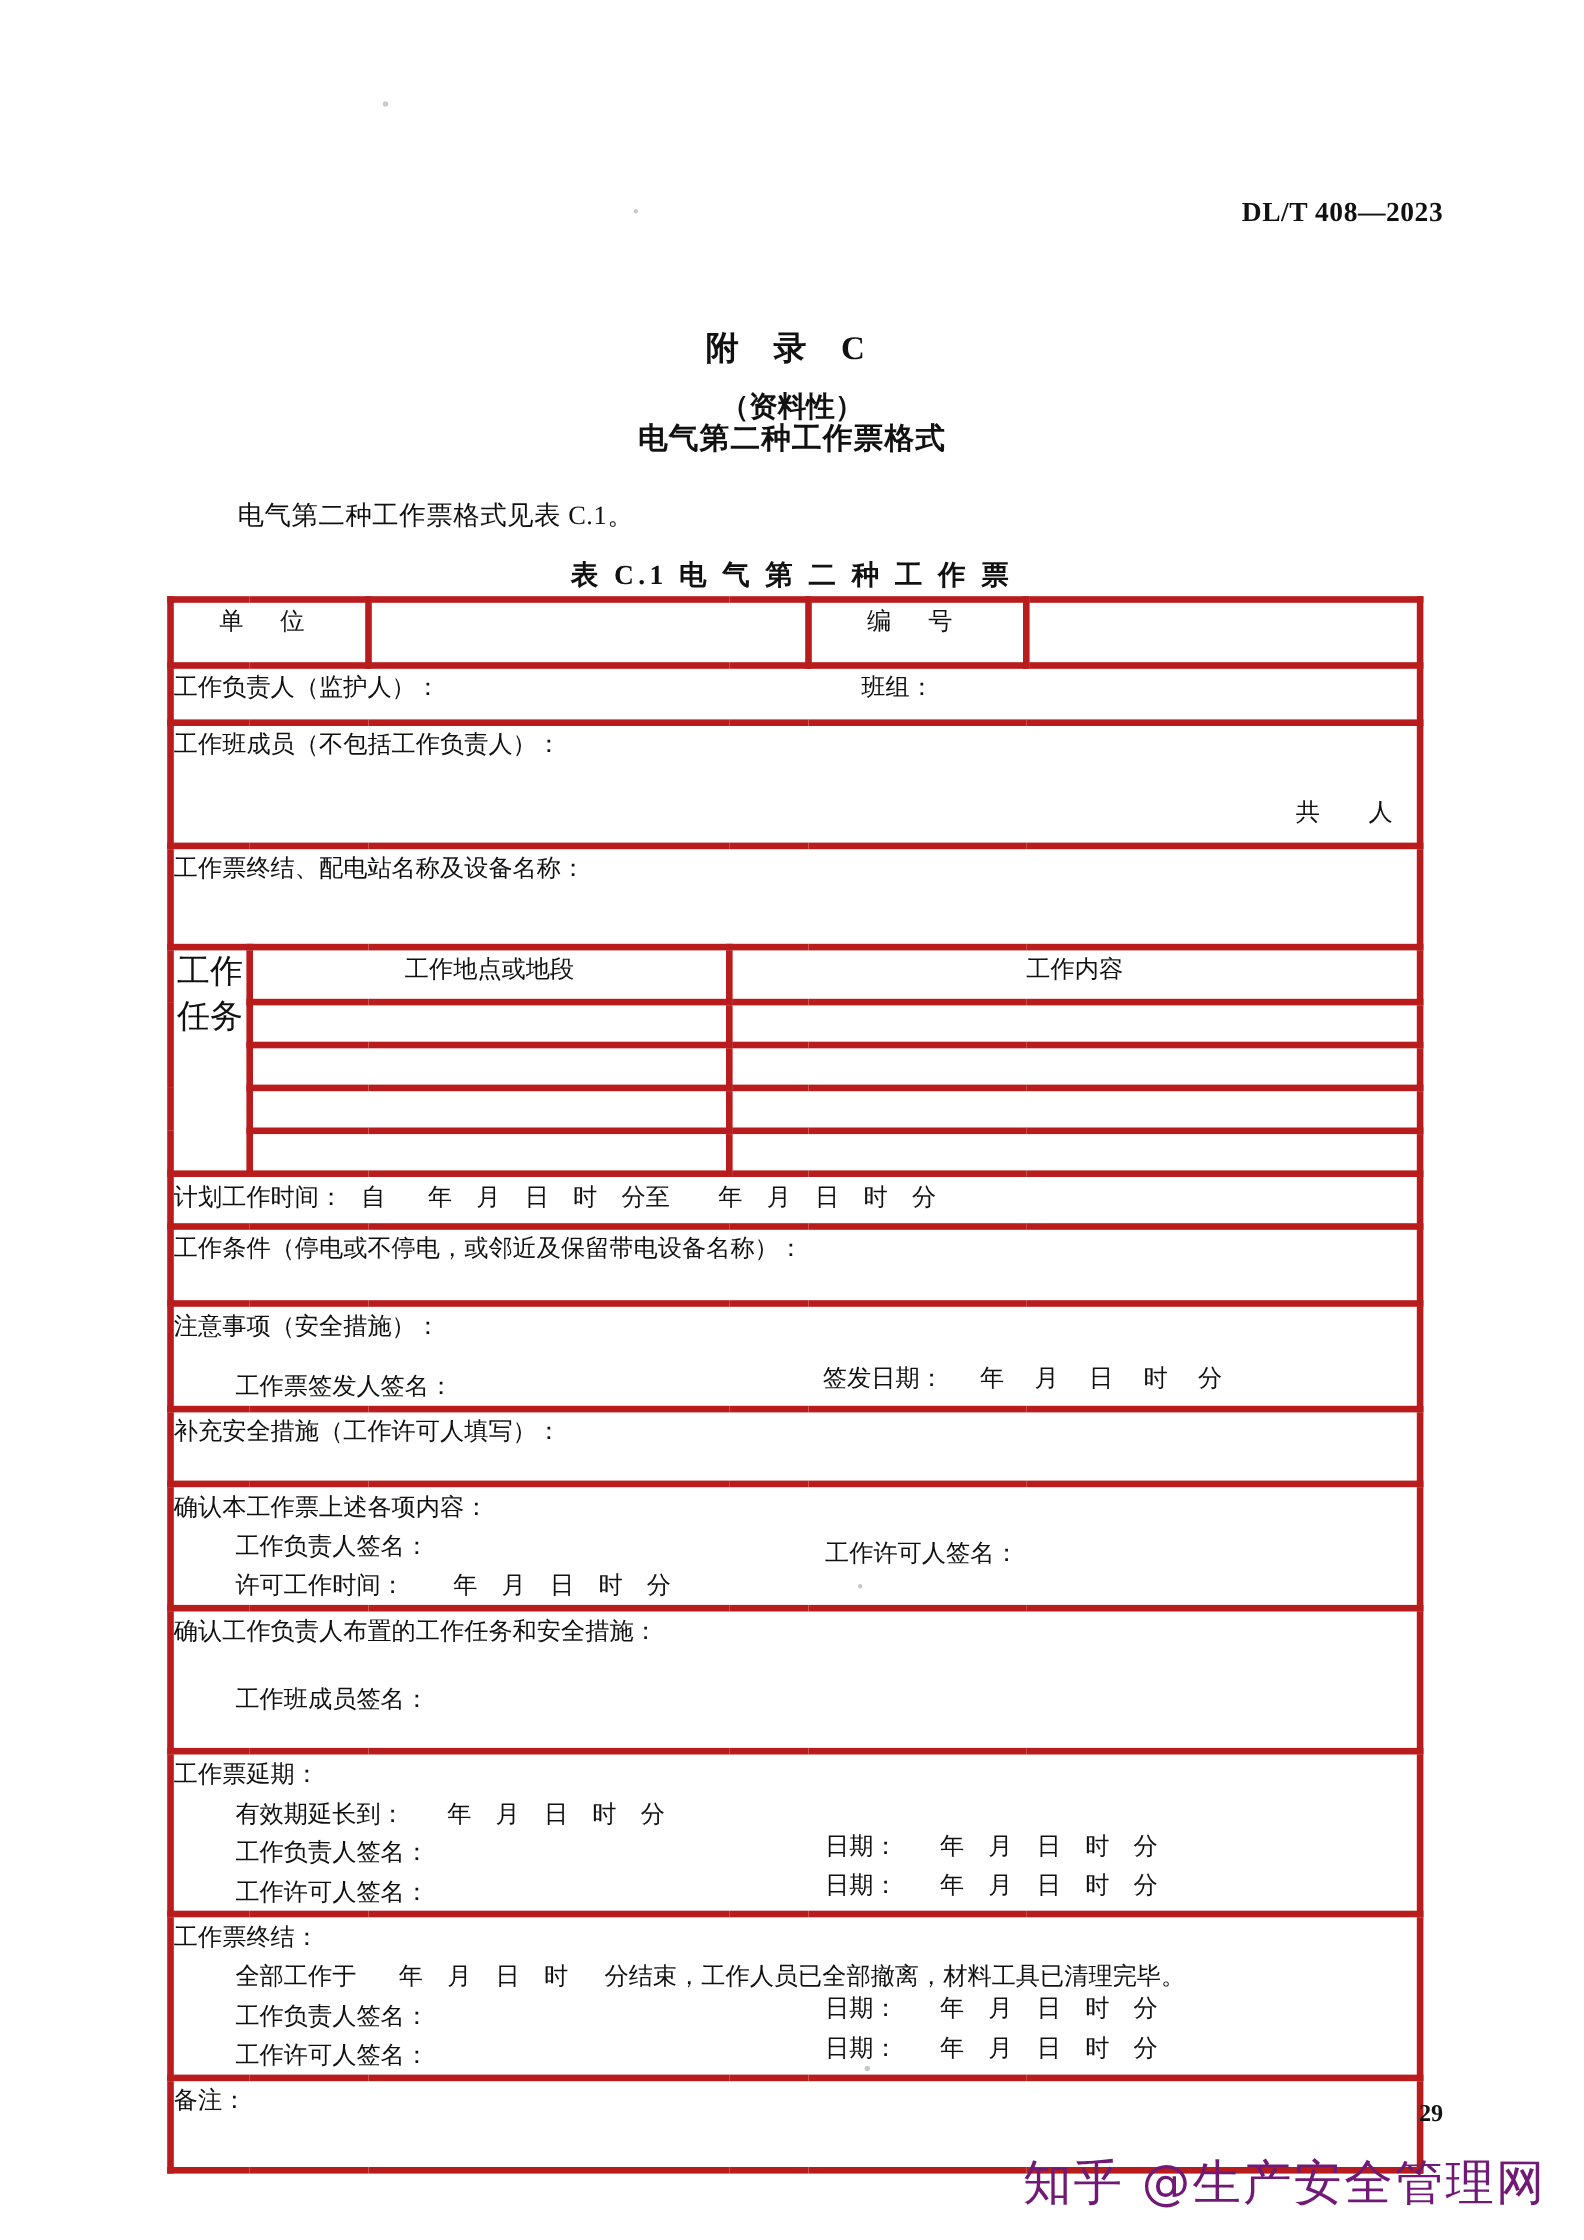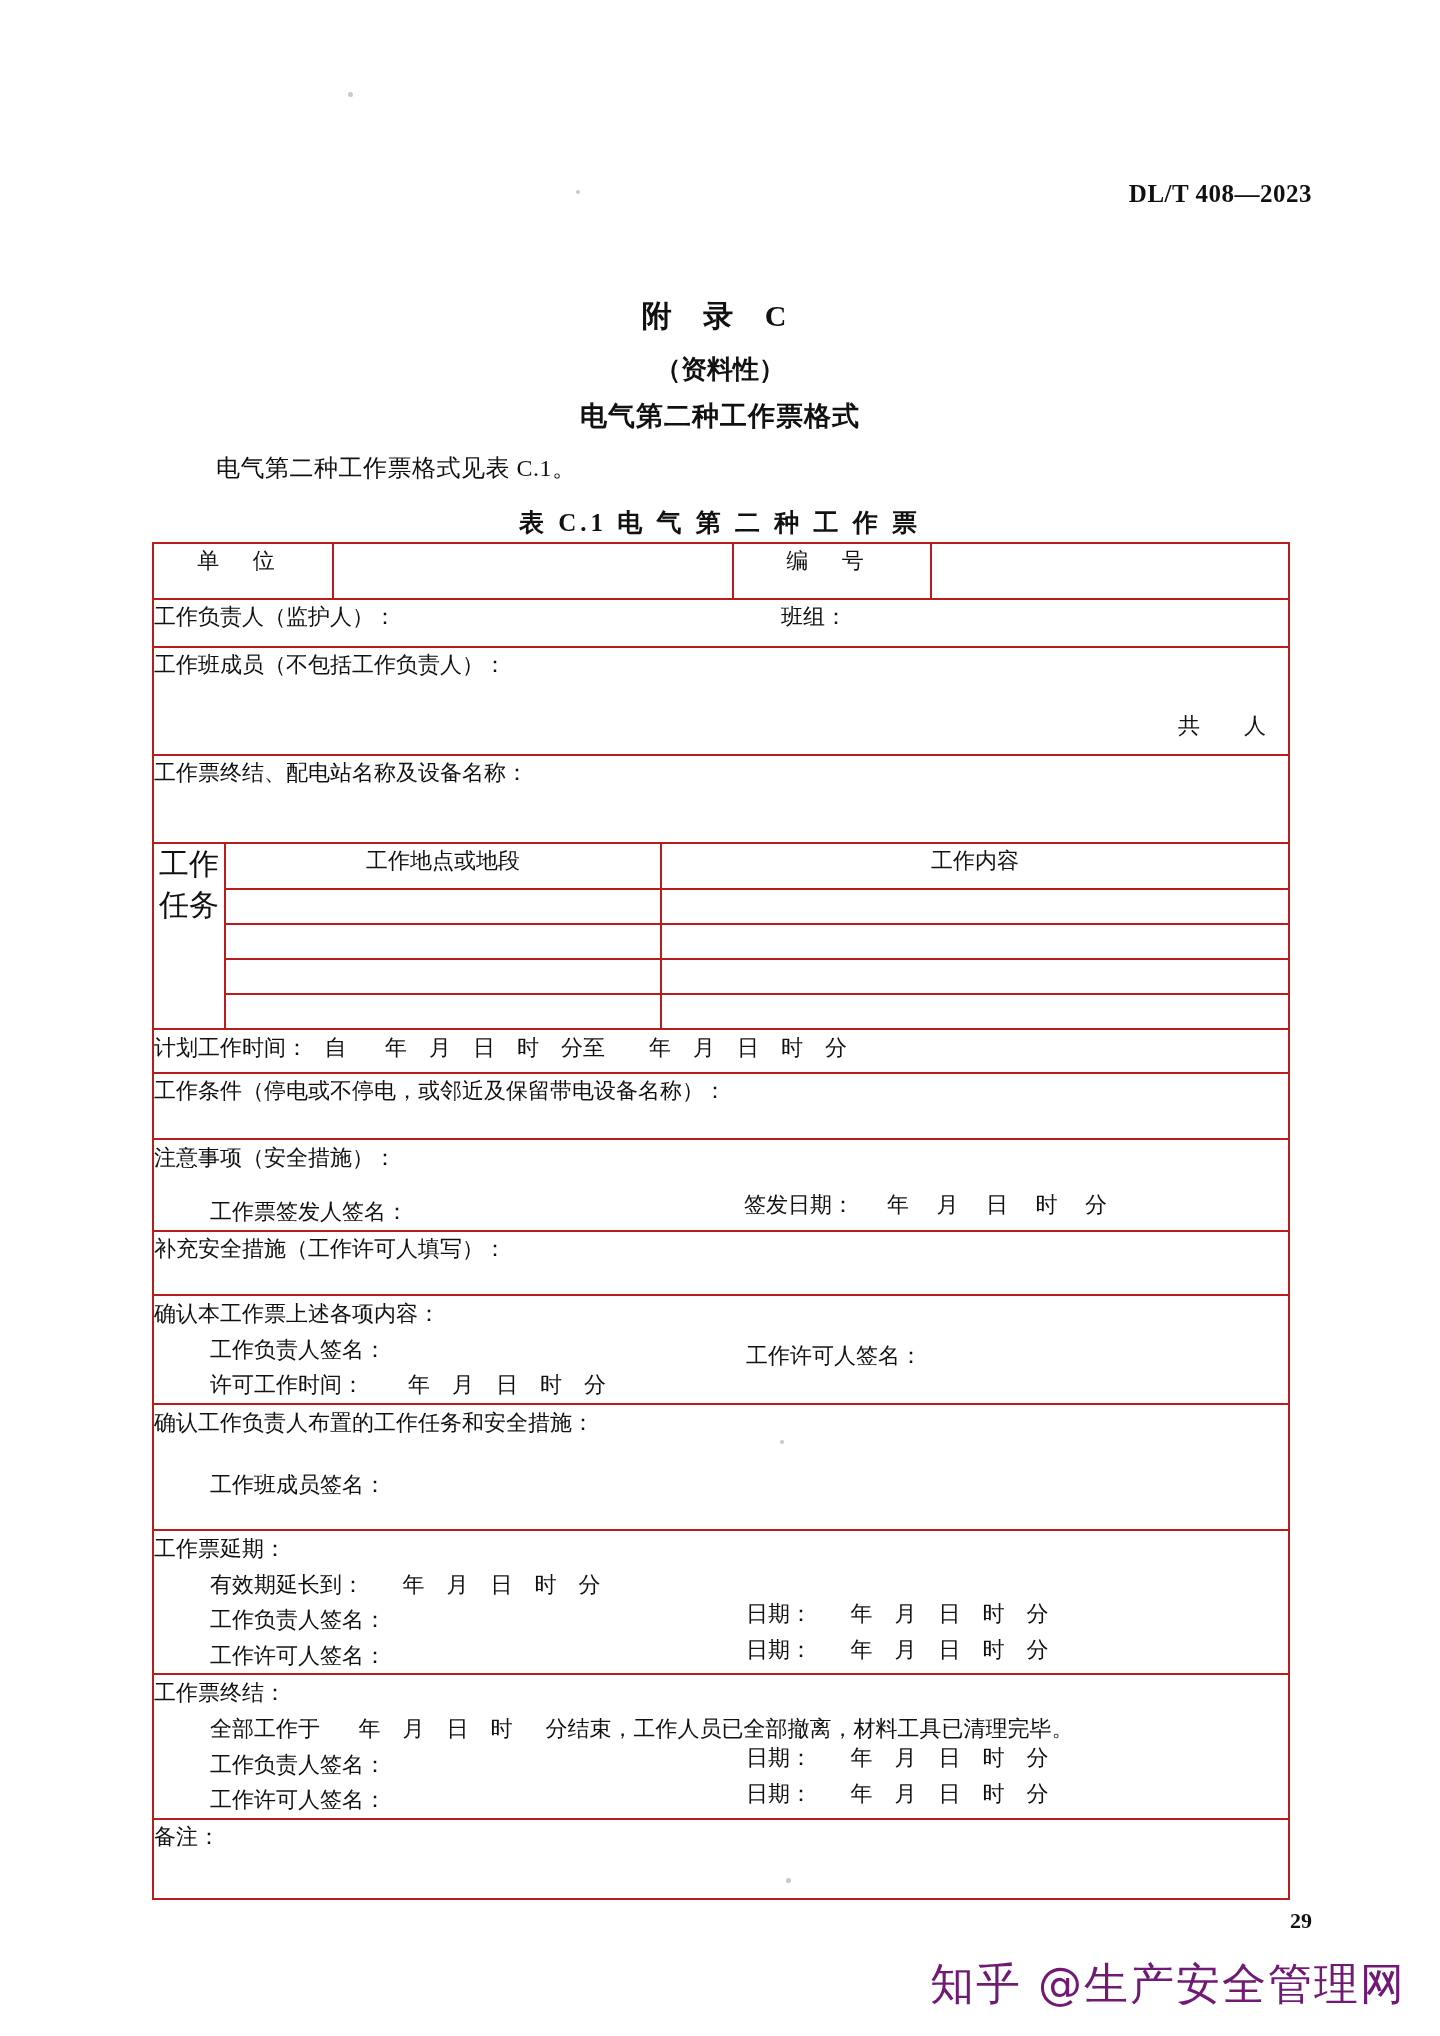--- a/index.html
+++ b/index.html
@@ -54,21 +54,21 @@
     position: absolute;
     top: 352px;
     left: 0;
     right: 0;
     text-align: center;
     font-size: 26px;
     font-weight: bold;
   }
   .annex-name {
     position: absolute;
-    top: 398px;
+    top: 380px;
     left: 0;
     right: 0;
     text-align: center;
     font-size: 27px;
     font-weight: bold;
     letter-spacing: 1px;
   }
   .intro-line {
     position: absolute;
     top: 452px;
@@ -91,21 +91,21 @@
   .form-table {
     position: absolute;
     left: 152px;
     top: 542px;
     width: 1136px;
     border-collapse: collapse;
     table-layout: fixed;
     font-size: 22px;
   }
   .form-table td {
-    border: 2px solid #b91c1c;
+    border: 6px solid #b91c1c;
     padding: 0;
     vertical-align: top;
     position: relative;
   }
 
   .cell-pad {
     padding: 9px 14px 9px 18px;
     line-height: 1.5;
   }
   .cell-center {

